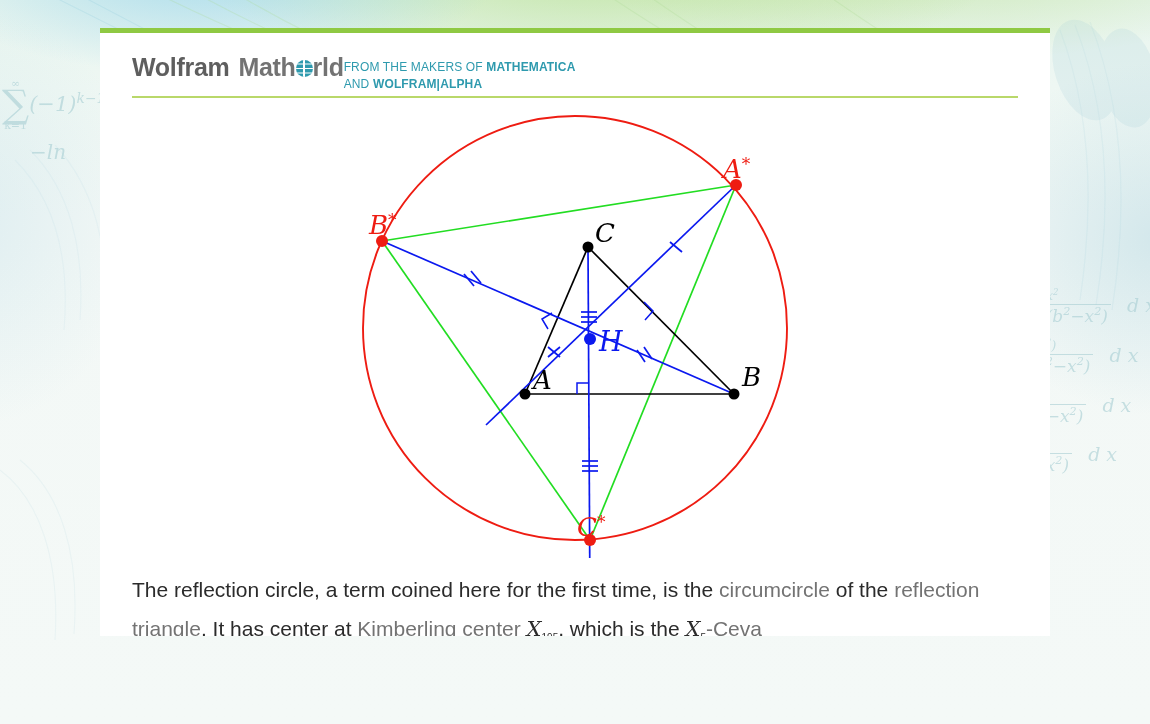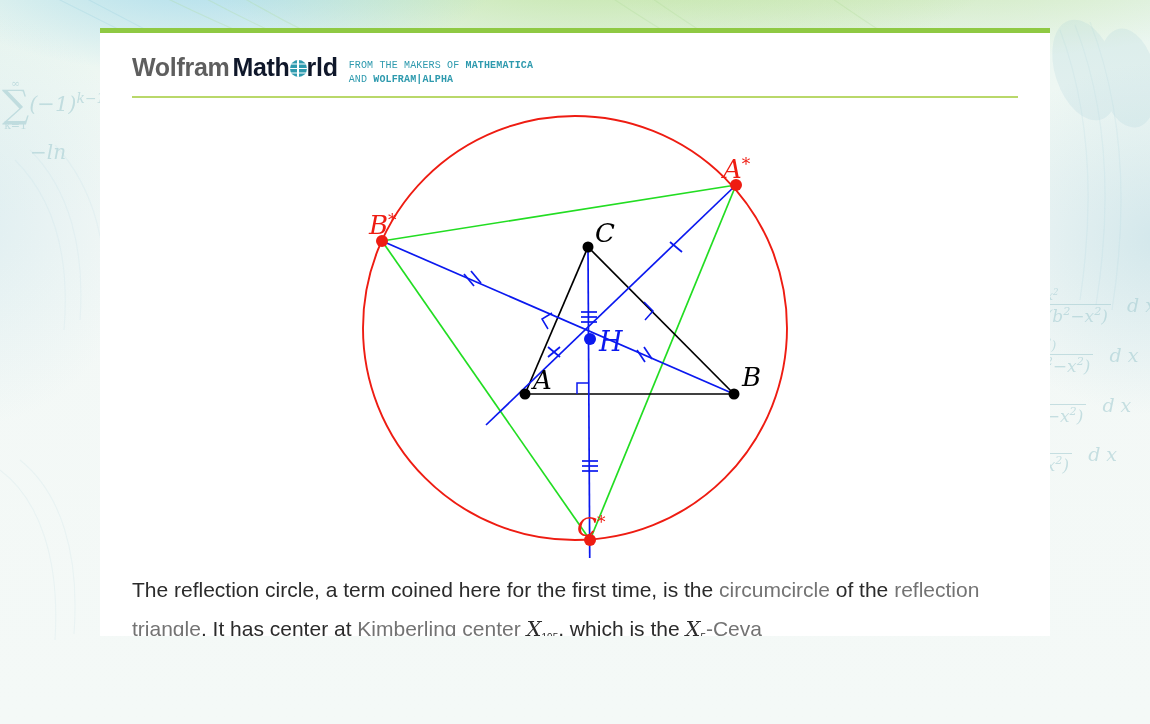--- a/index.html
+++ b/index.html
@@ -115,24 +115,24 @@
   .logo-wolfram {
     font-size: 25px;
     font-weight: 600;
     color: #5e5e5e;
     letter-spacing: -0.3px;
     line-height: 1;
   }
   .logo-mathworld {
     font-size: 25px;
     font-weight: 600;
-    color: #0f172a;
+    color: #737373;
     letter-spacing: -0.3px;
     line-height: 1;
-    margin-left: 3px;
+    margin-left: 9px;
     display: flex;
     align-items: baseline;
   }
   .logo-globe {
     display: inline-block;
     width: 17px;
     height: 17px;
     border-radius: 50%;
     background: #2e9aae;
     position: relative;
@@ -155,27 +155,26 @@
     position: absolute;
     left: -2px;
     right: -2px;
     top: 50%;
     height: 1.6px;
     margin-top: -0.8px;
     background: #ffffff;
     box-shadow: 0 -4.5px 0 0 #ffffff, 0 4.5px 0 0 #ffffff;
   }
   .tagline {
-    margin-left: 11px;
+    margin-left: 0;
     margin-top: 4px;
     color: #2e9aae;
-    font-size: 10px;
+    font-size: 12px;
     line-height: 1.38;
     letter-spacing: 0.15px;
-    font-family: Liberation Mono, monospace;
   }
   .tagline b { font-weight: 700; }
 
   
   .page-title {
     margin: 4px 0 0 0;
     font-size: 48px;
     font-weight: 400;
     color: #2e8fa3;
     letter-spacing: -0.5px;

